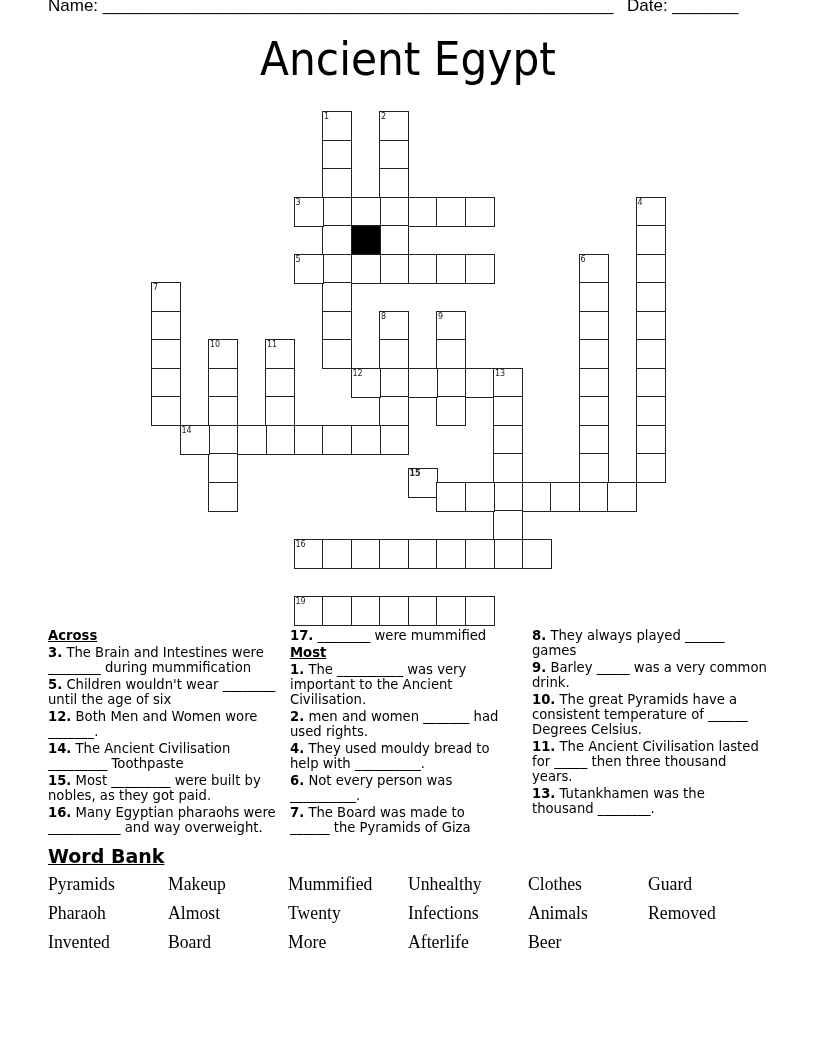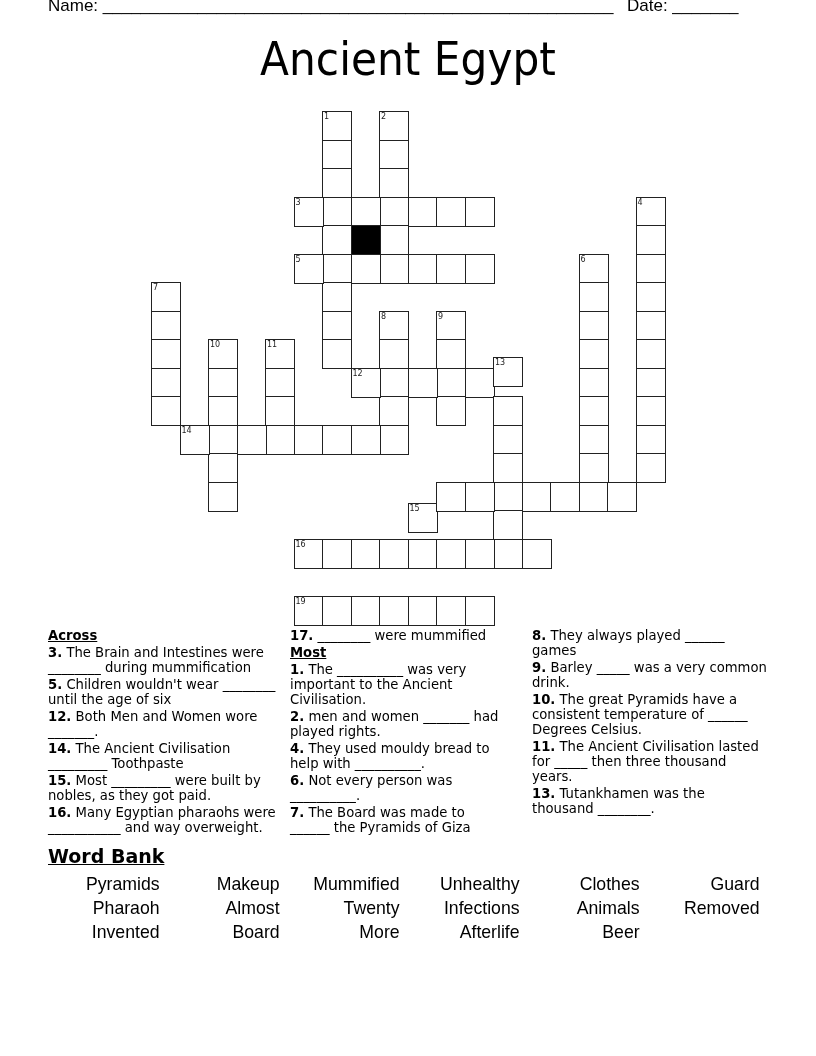--- a/index.html
+++ b/index.html
@@ -12,21 +12,21 @@
   .cell.black { background: #000; }
   .cell .num { position: absolute; top: 0px; left: 1px; font-family: "DejaVu Sans", sans-serif; font-size: 8px; line-height: 9px; color: #222; }
   .clues { position: absolute; top: 628px; font-size: 13.2px; line-height: 15px; font-family: "DejaVu Sans", sans-serif; }
   .clues .heading { font-weight: bold; text-decoration: underline; display: block; margin-bottom: 2px; }
   .clue { margin-bottom: 2px; }
   .clue b { font-weight: bold; }
   .col1 { left: 48px; width: 230px; }
   .col2 { left: 290px; width: 215px; }
   .col3 { left: 532px; width: 235px; }
   .wordbank-title { position: absolute; left: 48px; top: 845px; font-size: 19px; font-weight: bold; text-decoration: underline; font-family: "DejaVu Sans", sans-serif; }
-  .wordbank { position: absolute; left: 48px; top: 872px; width: 740px; display: grid; grid-template-columns: repeat(6, 120px); font-size: 19px; line-height: 24px; font-family: Liberation Sans, sans-serif; text-align: right; }
+  .wordbank { position: absolute; left: 48px; top: 872px; width: 740px; display: grid; grid-template-columns: repeat(6, 120px); row-gap: 5px; font-size: 19px; line-height: 24px; font-family: Liberation Serif, serif; }
   .wordbank span { transform-origin: left; transform: scaleX(0.93); display: inline-block; white-space: nowrap; }
 </style>
 </head>
 <body>
 
 <div class="header-line">Name: ______________________________________________________</div>
 <div class="date-line">Date: _______</div>
 <div class="title">Ancient Egypt</div>
 
 <div id="grid">
@@ -118,37 +118,37 @@
       <span class="num">11</span>
     </div>
     <div class="cell" style="left: 265px; top: 367.5px;"></div>
     <div class="cell" style="left: 265px; top: 396px;"></div>
     <div class="cell" style="left: 265px; top: 424.5px;"></div>
     <div class="cell" style="left: 350.5px; top: 367.5px;">
       <span class="num">12</span>
     </div>
     <div class="cell" style="left: 407.5px; top: 367.5px;"></div>
     <div class="cell" style="left: 464.5px; top: 367.5px;"></div>
-    <div class="cell" style="left: 493px; top: 357px;">
+    <div class="cell" style="left: 493px; top: 368px;">
       <span class="num">13</span>
     </div>
     <div class="cell" style="left: 493px; top: 396px;"></div>
     <div class="cell" style="left: 493px; top: 424.5px;"></div>
     <div class="cell" style="left: 493px; top: 453px;"></div>
     <div class="cell" style="left: 493px; top: 481.5px;"></div>
     <div class="cell" style="left: 493px; top: 510px;"></div>
     <div class="cell" style="left: 493px; top: 538.5px;"></div>
     <div class="cell" style="left: 179.5px; top: 424.5px;">
       <span class="num">14</span>
     </div>
     <div class="cell" style="left: 236.5px; top: 424.5px;"></div>
     <div class="cell" style="left: 293.5px; top: 424.5px;"></div>
     <div class="cell" style="left: 322px; top: 424.5px;"></div>
     <div class="cell" style="left: 350.5px; top: 424.5px;"></div>
-    <div class="cell" style="left: 407.5px; top: 503px;">
+    <div class="cell" style="left: 407.5px; top: 468px; font-weight: bold;">
       <span class="num">15</span>
     </div>
     <div class="cell" style="left: 436px; top: 481.5px;"></div>
     <div class="cell" style="left: 464.5px; top: 481.5px;"></div>
     <div class="cell" style="left: 521.5px; top: 481.5px;"></div>
     <div class="cell" style="left: 550px; top: 481.5px;"></div>
     <div class="cell" style="left: 607px; top: 481.5px;"></div>
     <div class="cell" style="left: 293.5px; top: 538.5px;">
       <span class="num">16</span>
     </div>
@@ -178,21 +178,21 @@
   <div class="clue"><b>12.</b><span> Both Men and Women wore _______.</span></div>
   <div class="clue"><b>14.</b><span> The Ancient Civilisation _________ Toothpaste</span></div>
   <div class="clue"><b>15.</b><span> Most _________ were built by nobles, as they got paid.</span></div>
   <div class="clue"><b>16.</b><span> Many Egyptian pharaohs were ___________ and way overweight.</span></div>
 </div>
 
 <div class="clues col2">
   <div class="clue"><b>17.</b><span> ________ were mummified</span></div>
   <span class="heading">Most</span>
   <div class="clue"><b>1.</b><span> The __________ was very important to the Ancient Civilisation.</span></div>
-  <div class="clue"><b>2.</b><span> men and women _______ had played rights.</span></div>
+  <div class="clue"><b>2.</b><span> men and women _______ had used rights.</span></div>
   <div class="clue"><b>4.</b><span> They used mouldy bread to help with __________.</span></div>
   <div class="clue"><b>6.</b><span> Not every person was __________.</span></div>
   <div class="clue"><b>7.</b><span> The Board was made to ______ the Pyramids of Giza</span></div>
 </div>
 
 <div class="clues col3">
   <div class="clue"><b>8.</b><span> They always played ______ games</span></div>
   <div class="clue"><b>9.</b><span> Barley _____ was a very common drink.</span></div>
   <div class="clue"><b>10.</b><span> The great Pyramids have a consistent temperature of ______ Degrees Celsius.</span></div>
   <div class="clue"><b>11.</b><span> The Ancient Civilisation lasted for _____ then three thousand years.</span></div>

